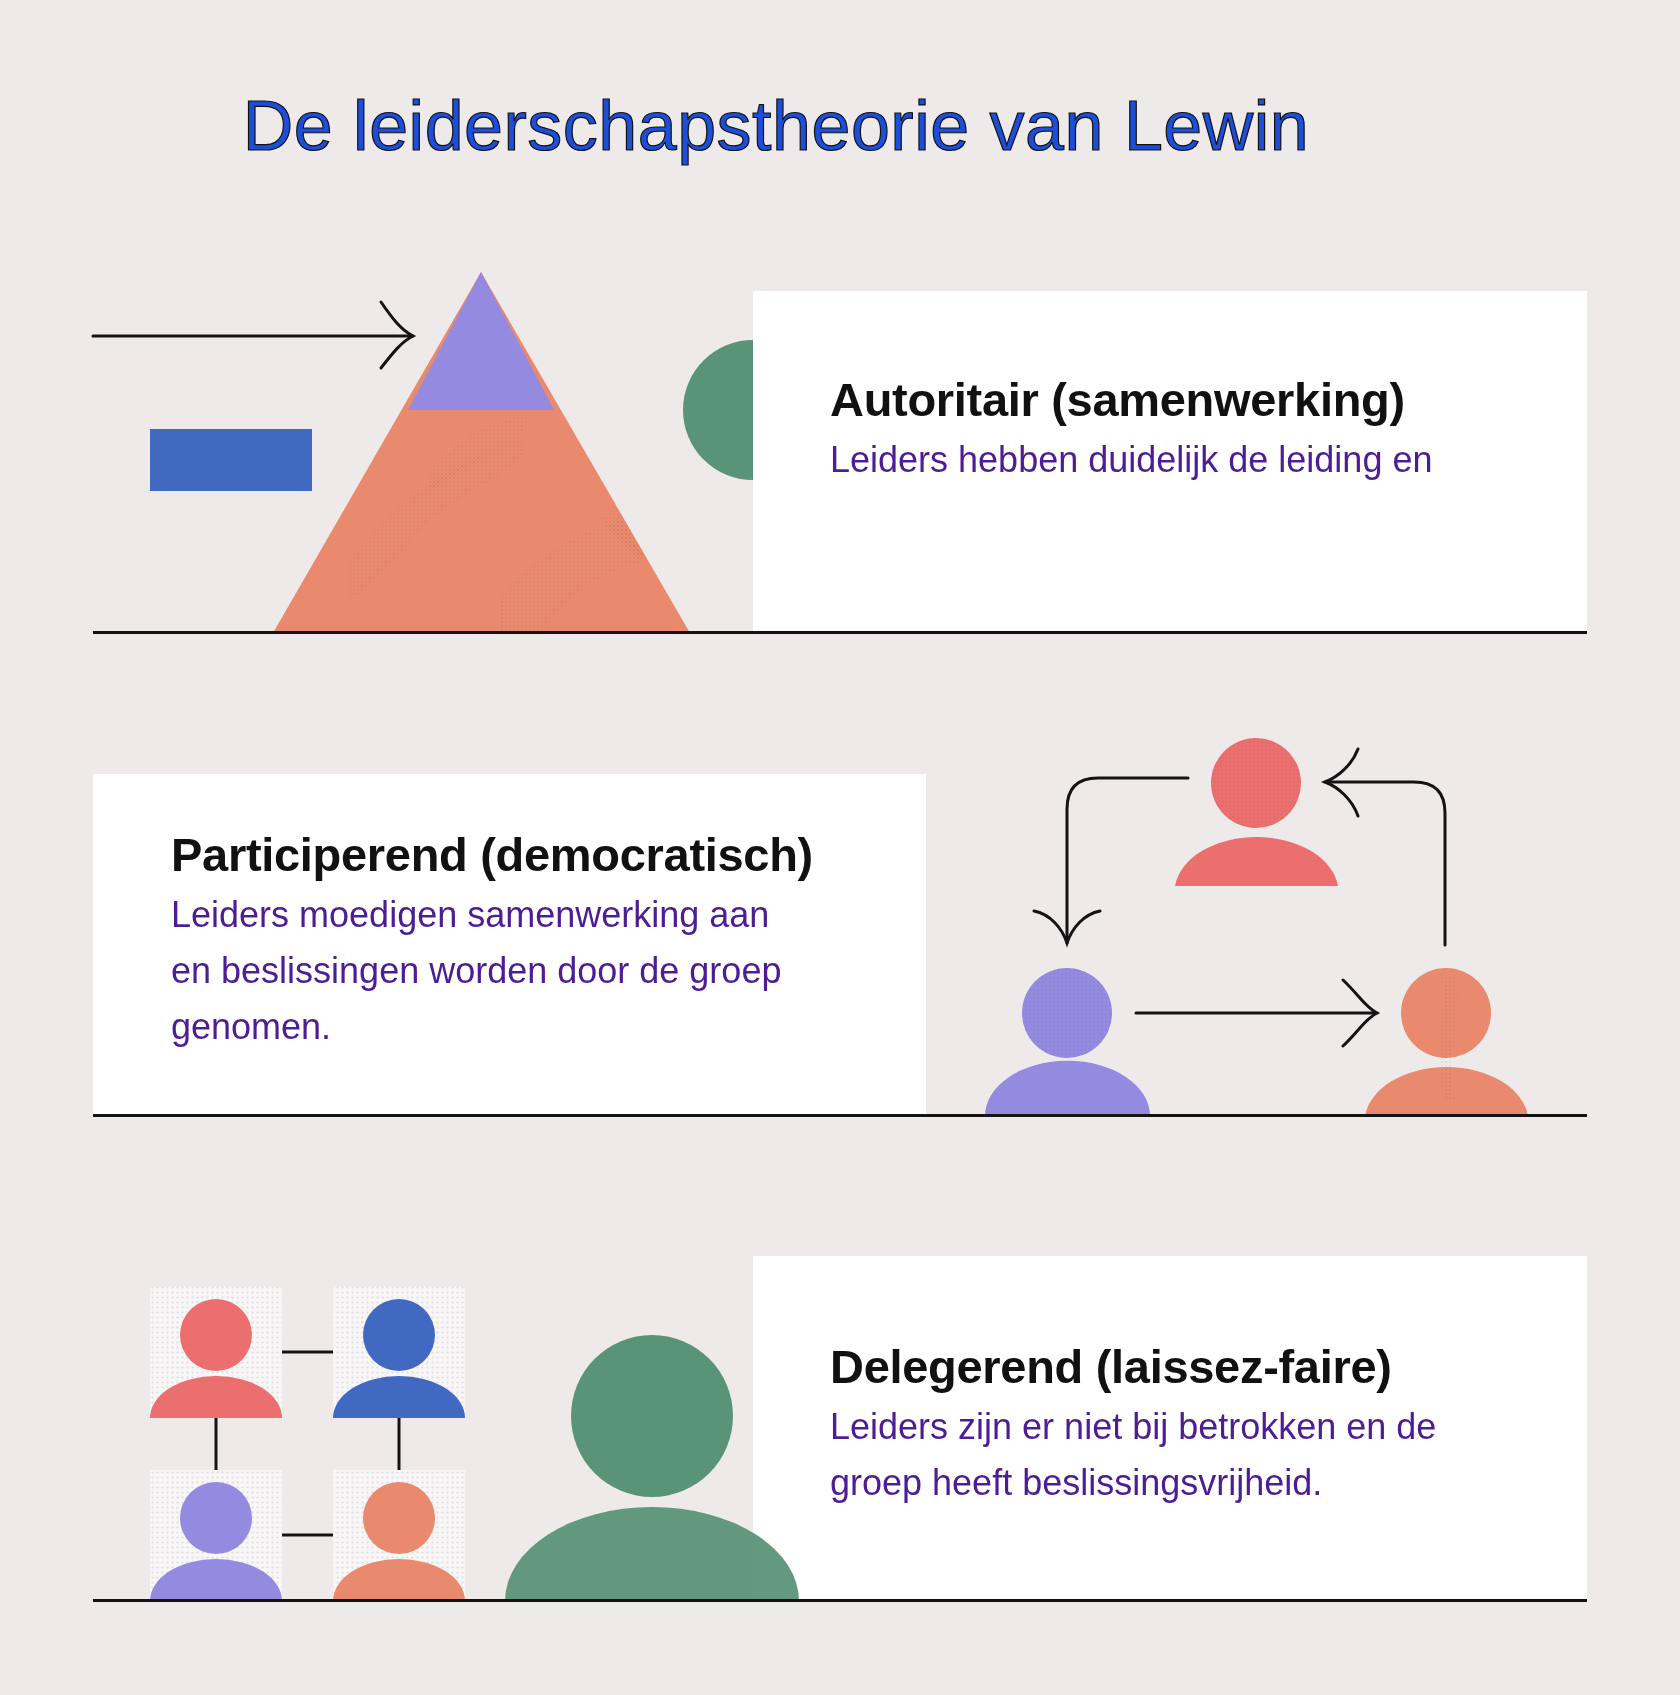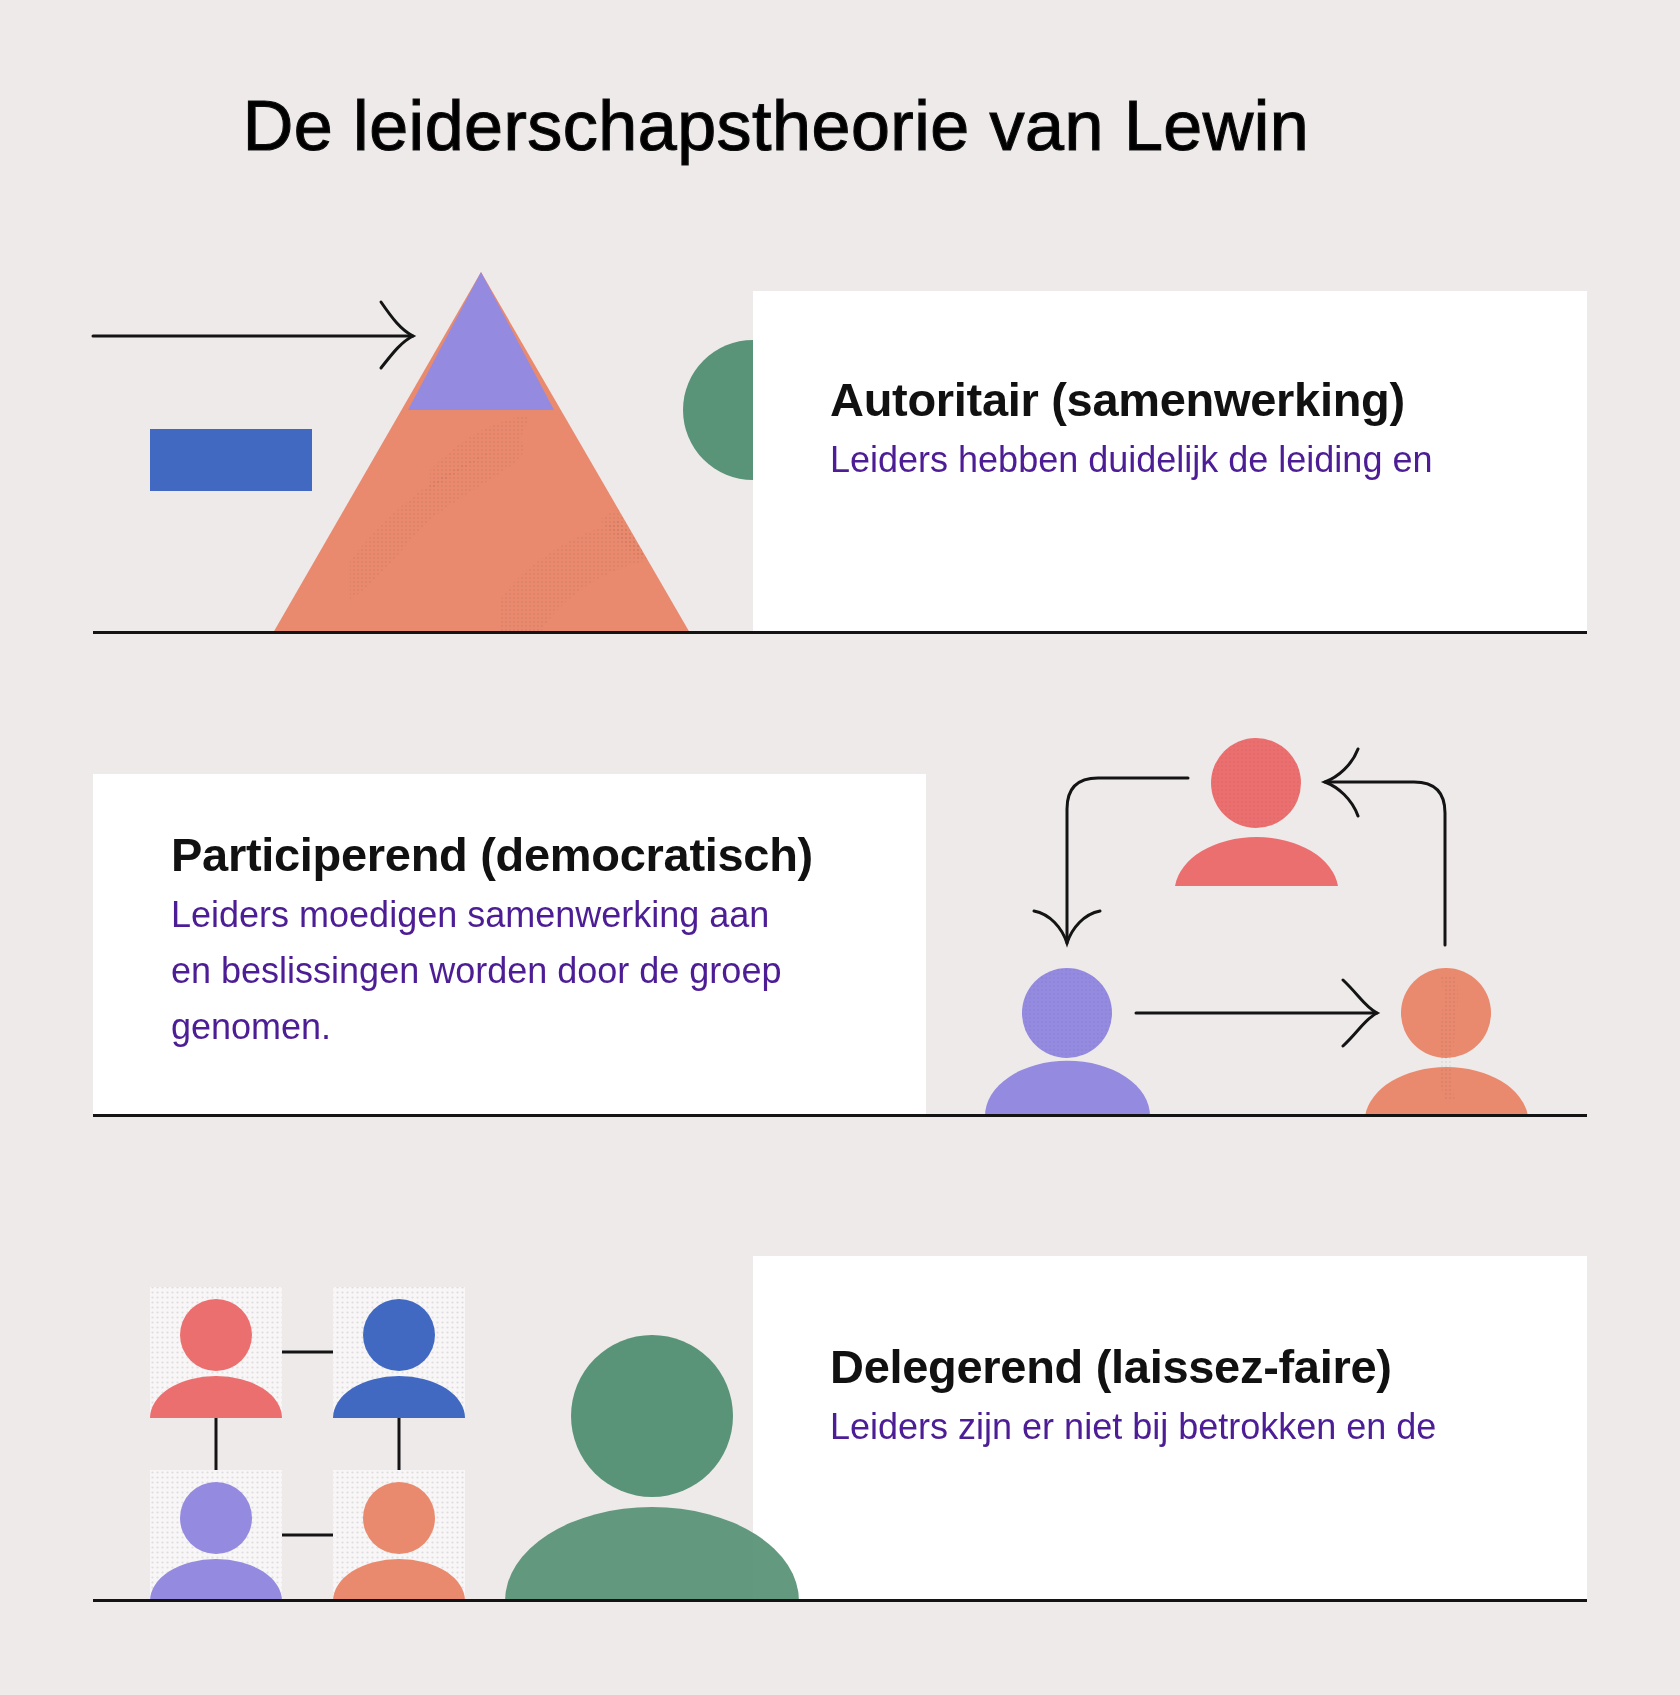--- a/index.html
+++ b/index.html
@@ -5,21 +5,21 @@
   html, body { margin: 0; padding: 0; }
   body {
     width: 1680px; height: 1695px; position: relative; overflow: hidden;
     background: #eeeaea;
     font-family: "Liberation Sans", "DejaVu Sans", sans-serif;
     color: #111111;
   }
   .title {
     position: absolute; left: 0; top: 84px; width: 1552px;
     text-align: center; font-size: 70px; font-weight: 400; letter-spacing: 0.5px;
-    line-height: 84px; color: #000000;
+    line-height: 84px; color: #1d4ed8;
     -webkit-text-stroke: 1.2px #111;
   }
   svg.art { position: absolute; left: 0; top: 0; }
   .card { position: absolute; background: #ffffff; }
   .card-text { position: absolute; }
   .card-heading {
     font-size: 47px; font-weight: 700; line-height: 60px; margin: 0; white-space: nowrap;
     letter-spacing: -0.3px;
   }
   .card-body { font-size: 36px; line-height: 56px; margin: 0; white-space: nowrap; color: #4c1d95; }
@@ -158,14 +158,15 @@
     <span>Leiders moedigen samenwerking aan</span>
     <span>en beslissingen worden door de groep</span>
     <span>genomen.</span>
   </p>
 </div>
 
 <div class="card-text" style="left:830px; top:1337px;">
   <h2 class="card-heading">Delegerend (laissez-faire)</h2>
   <p class="card-body" style="margin-top:2px;">
     <span>Leiders zijn er niet bij betrokken en de</span>
+    <span>groep heeft beslissingsvrijheid.</span>
   </p>
 </div>
 
 </body></html>

